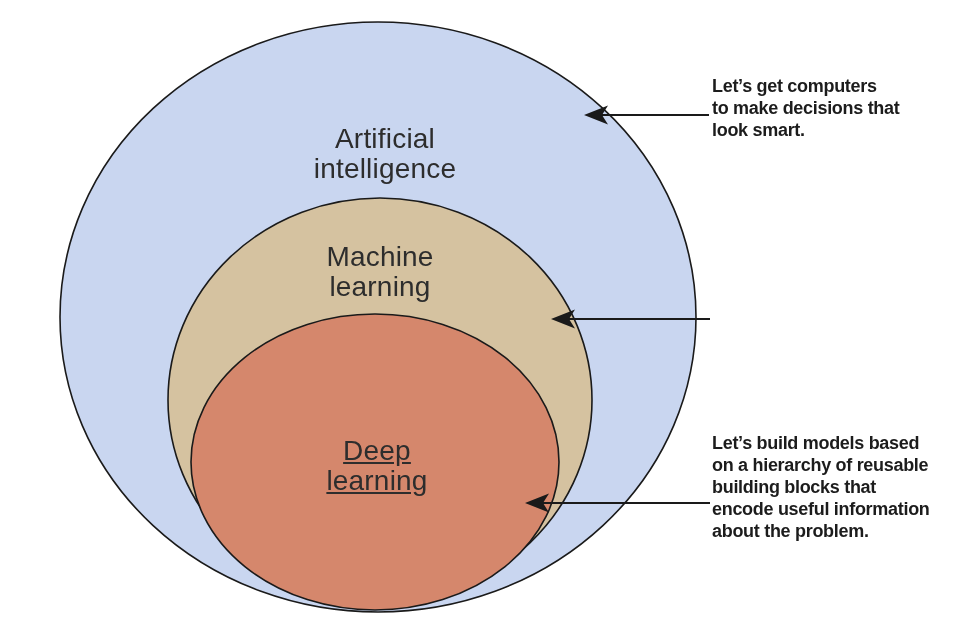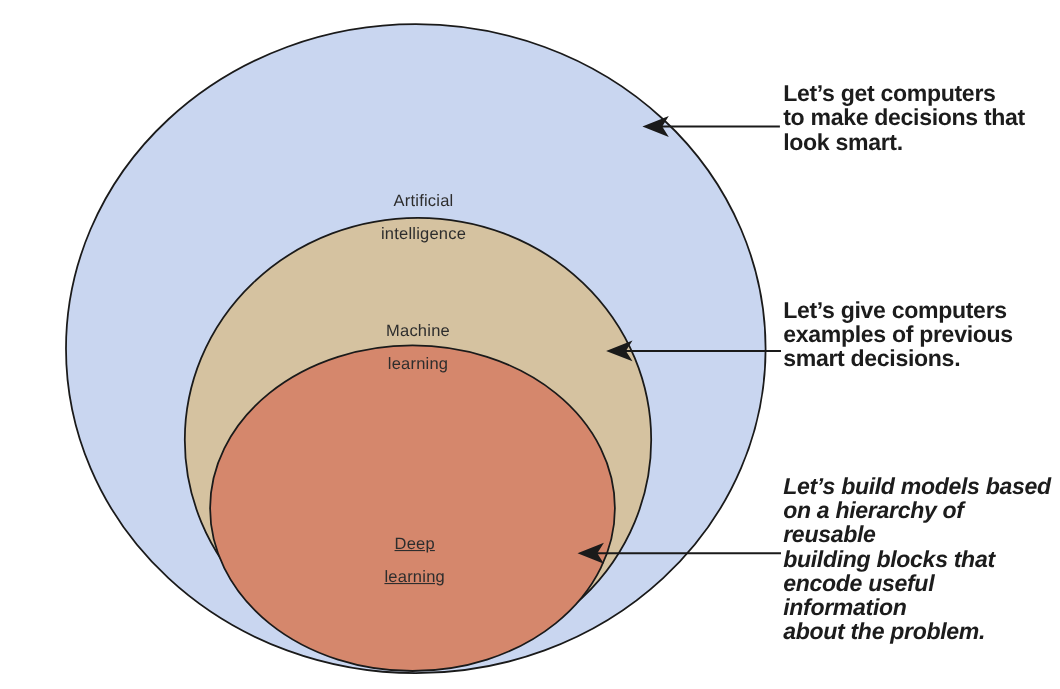--- a/index.html
+++ b/index.html
@@ -31,33 +31,32 @@
   .arrow-head {
     fill: #1a1a1a;
     stroke: none;
   }
   .circle-label {
     position: absolute;
     transform: translateX(-50%);
     text-align: center;
     white-space: pre-line;
     color: #2d2d2d;
-    font-size: 15px;
+    font-size: 28px;
     line-height: 30px;
     font-weight: 400;
     letter-spacing: 0.2px;
-    margin-top: 44px;
   }
   .annotation {
     position: absolute;
     left: 712px;
     width: 250px;
     white-space: pre-line;
     color: #1c1c1c;
-    font-size: 21px;
+    font-size: 18px;
     line-height: 22px;
     font-weight: 700;
     letter-spacing: -0.3px;
   }
 </style>
 </head>
 <body>
 
 <div class="stage">
 
@@ -88,23 +87,20 @@
   <div class="circle-label" style="left:380px; top:242px;text-align:center;">Machine
 learning</div>
 
   <div class="circle-label" style="left:377px; top:436px;text-decoration:underline;">Deep
 learning</div>
 
   <div class="annotation" style="top:75px;">Let’s get computers
 to make decisions that
 look smart.</div>
 
-  <div class="annotation" style="top:272px;">Let’s give computers
-examples of previous
-smart decisions.</div>
 
-  <div class="annotation" style="top:432px;font-style:italic;">Let’s build models based
+  <div class="annotation" style="top:432px;">Let’s build models based
 on a hierarchy of reusable
 building blocks that
 encode useful information
 about the problem.</div>
 
 </div>
 
 </body></html>

